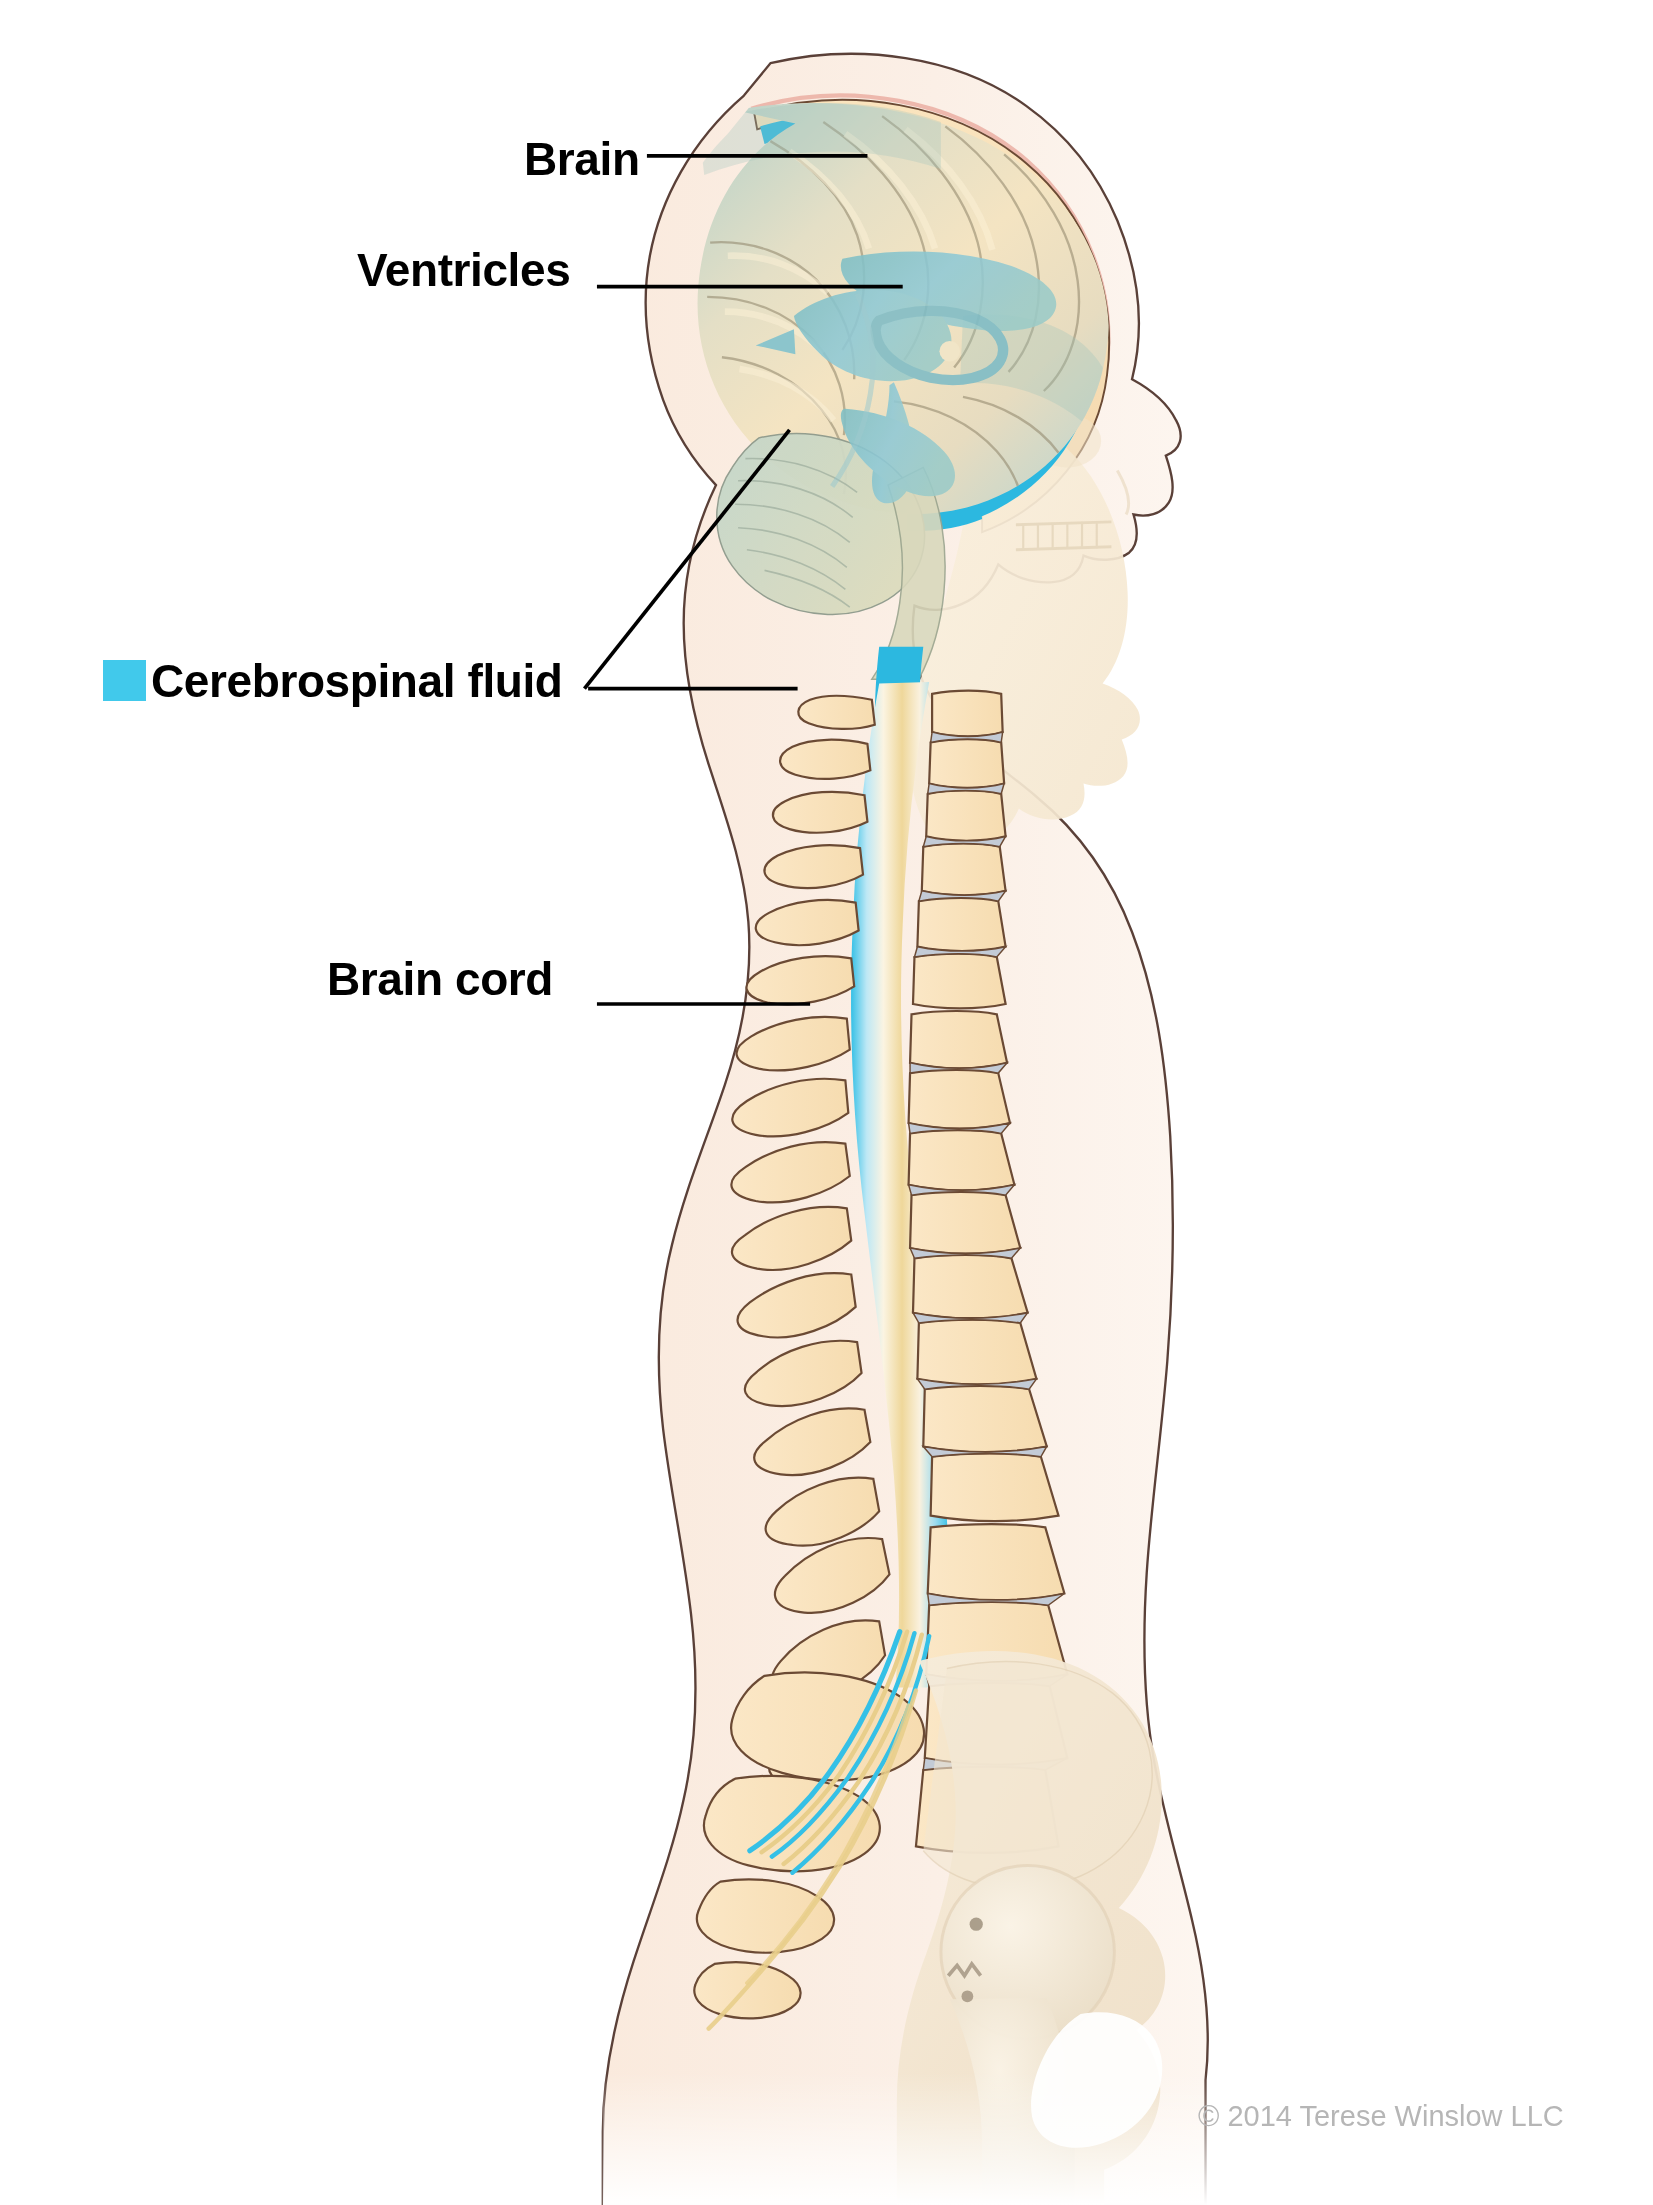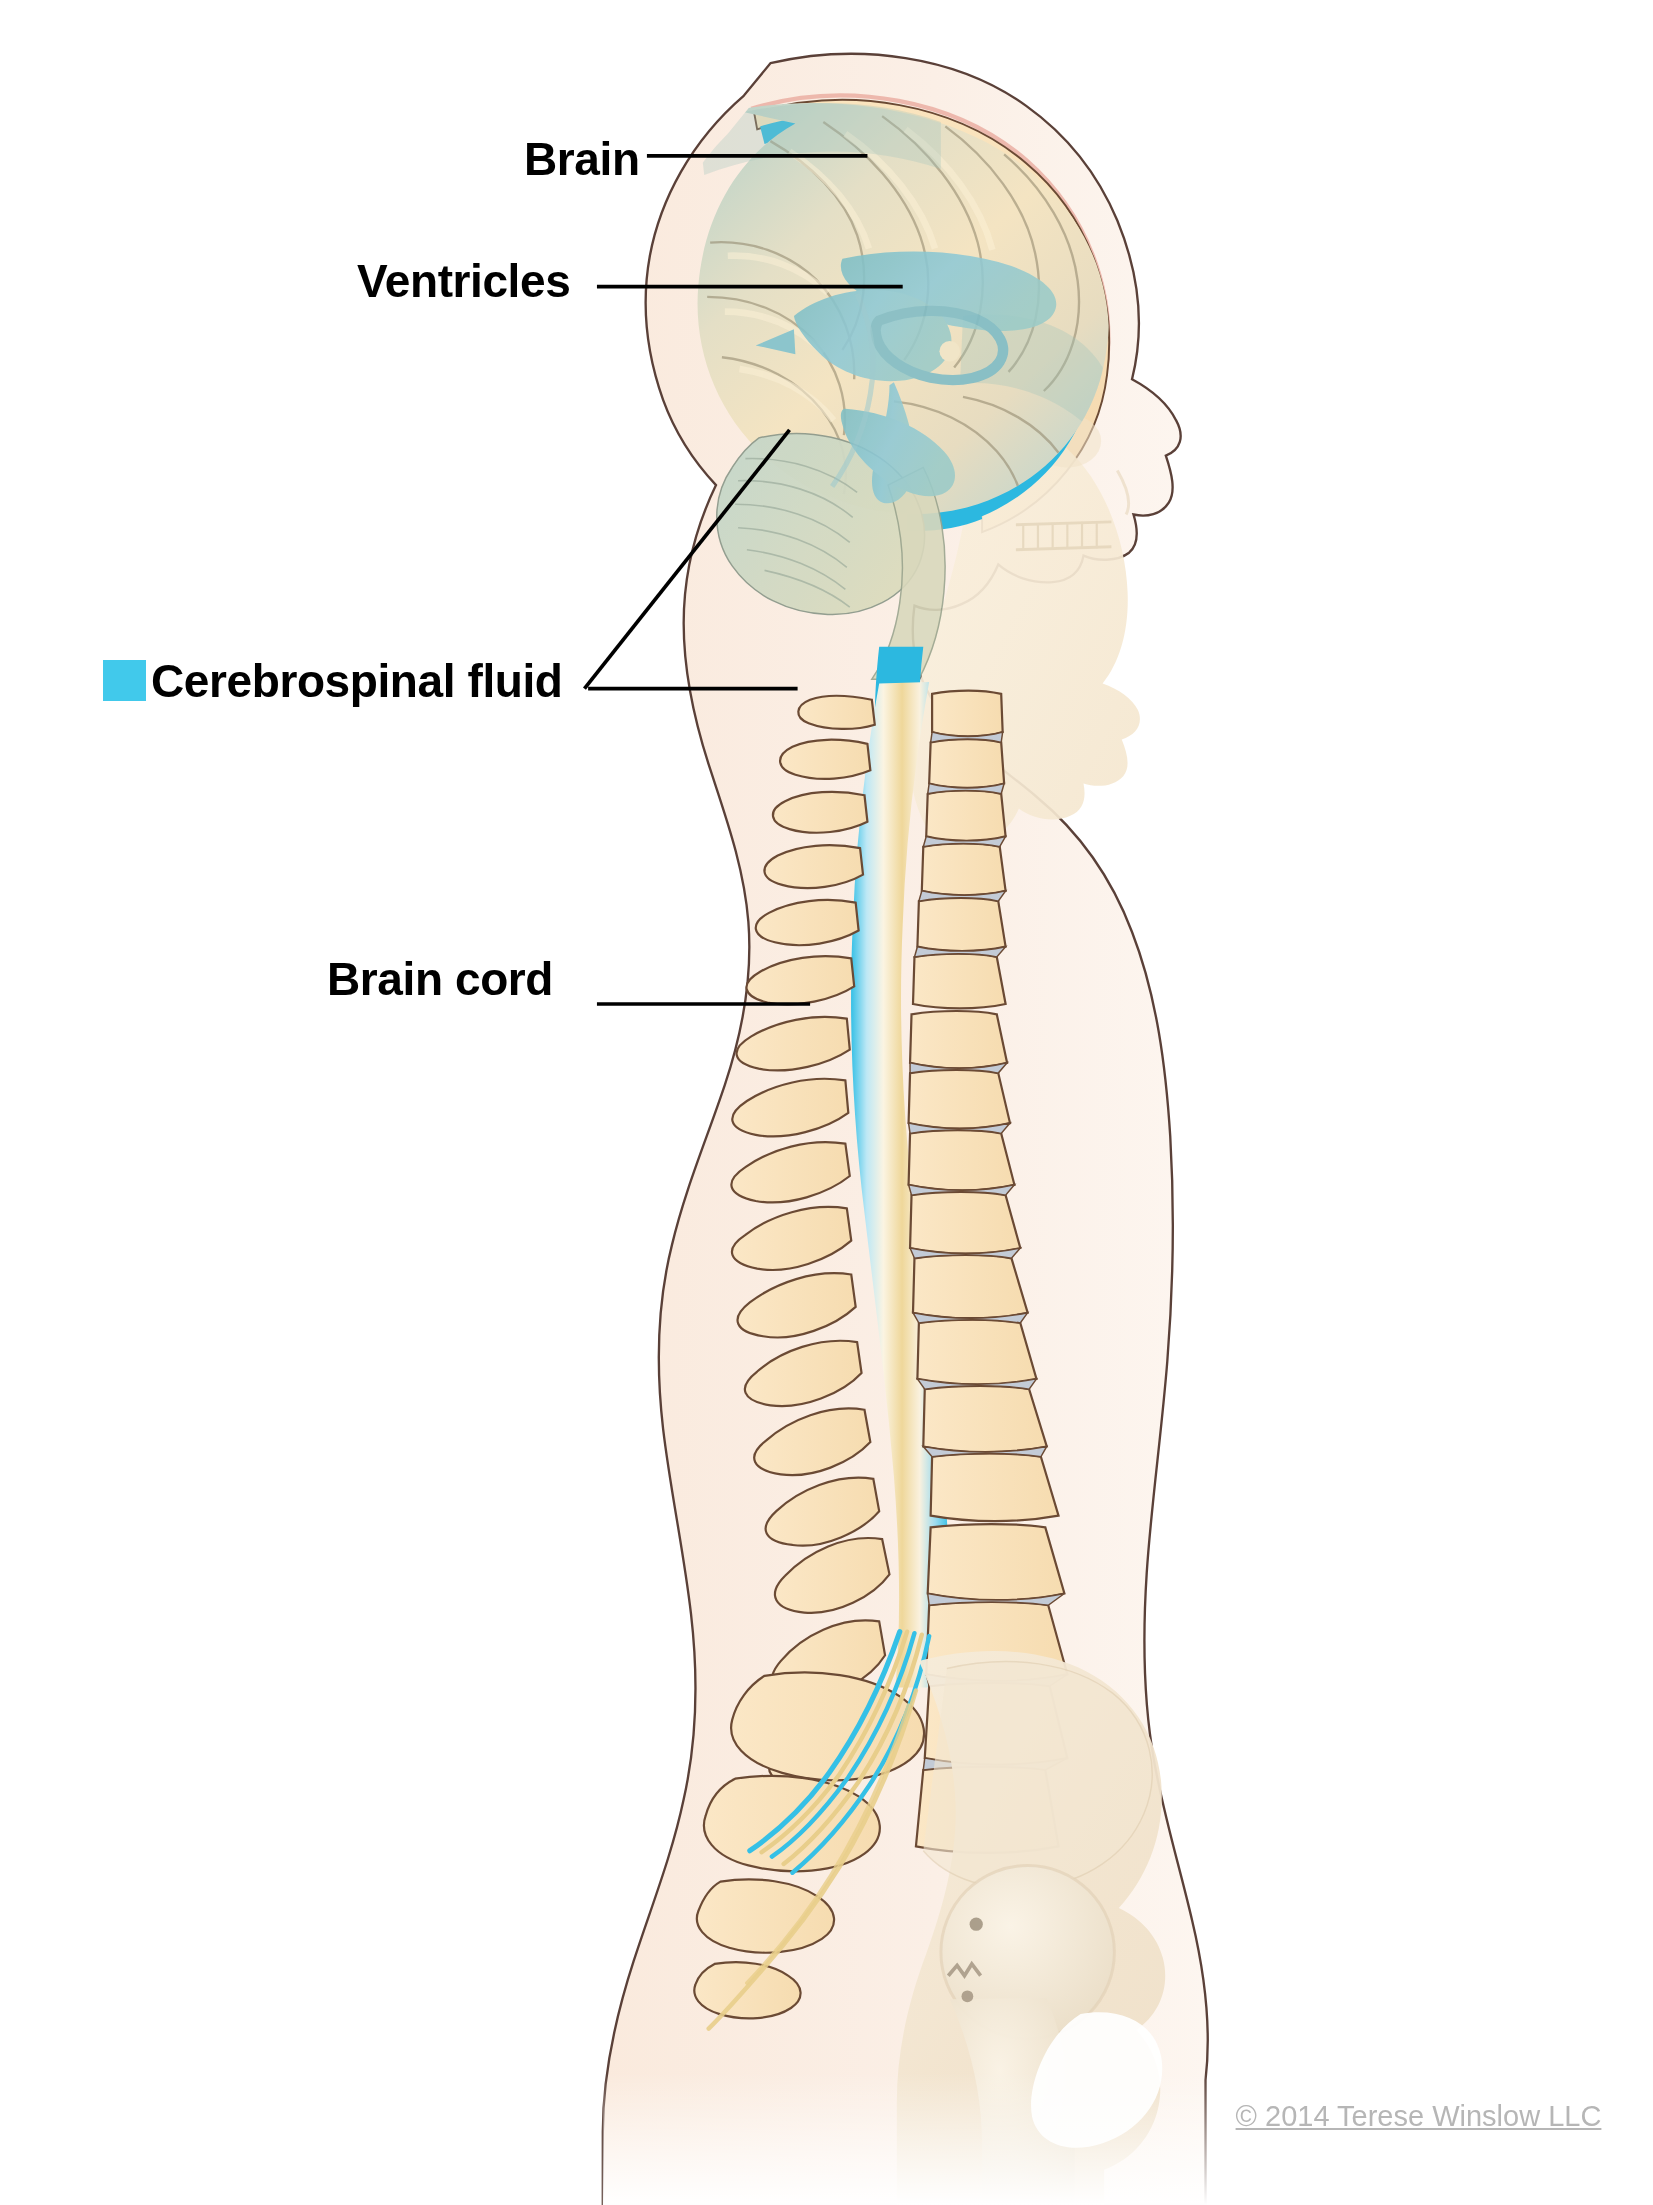--- a/index.html
+++ b/index.html
@@ -2,26 +2,26 @@
 <html style="font-size:11.8px"><head>
 <meta charset="utf-8">
 <style>
   html,body{margin:0;padding:0;background:#ffffff;}
   body{width:1654px;height:2205px;overflow:hidden;font-family:"Liberation Sans",sans-serif;}
   #stage{position:relative;width:1654px;height:2205px;background:#fff;}
   svg#art{position:absolute;left:0;top:0;width:1654px;height:2205px;}
   .lbl{position:absolute;font-family:"Liberation Sans",sans-serif;font-weight:bold;color:#000;
        font-size:46px;line-height:46px;white-space:nowrap;letter-spacing:-0.4px;}
   #lbl-brain{left:524px;top:136px;}
-  #lbl-ventricles{left:357px;top:258px;}
+  #lbl-ventricles{left:357px;top:247px;}
   #lbl-csf{left:151px;top:658px;}
   #lbl-spinal{left:327px;top:956px;}
   #csf-swatch{position:absolute;left:103px;top:660px;width:43px;height:41px;background:#41C9EB;}
-  #credit{position:absolute;left:1198px;top:2099px;width:441px;text-align:center;
-          font-family:"Liberation Sans",sans-serif;color:#b6b6b6;font-size:29px;line-height:34px;text-decoration:underline;}
+  #credit{position:absolute;left:1198px;top:2099px;width:441px;text-align:left;
+          font-family:"Liberation Sans",sans-serif;color:#b6b6b6;font-size:29px;line-height:34px;}
 </style>
 </head>
 <body>
 
 <div id="stage">
 
 <svg id="art" viewBox="0 0 2250 3000" xmlns="http://www.w3.org/2000/svg">
   <defs>
     <linearGradient id="gSkin" x1="0" y1="0" x2="1" y2="0">
       <stop offset="0" stop-color="#FAEADD"></stop>

